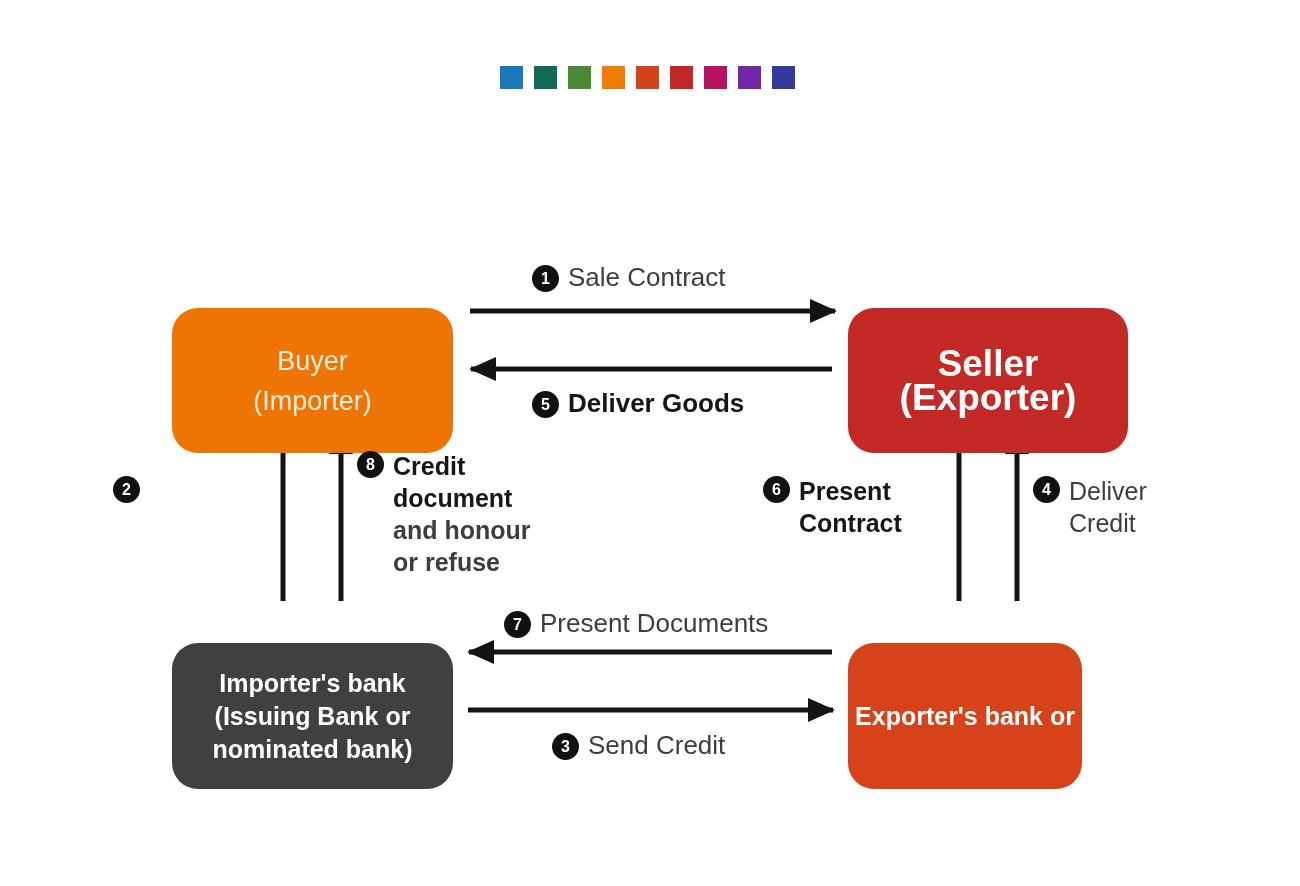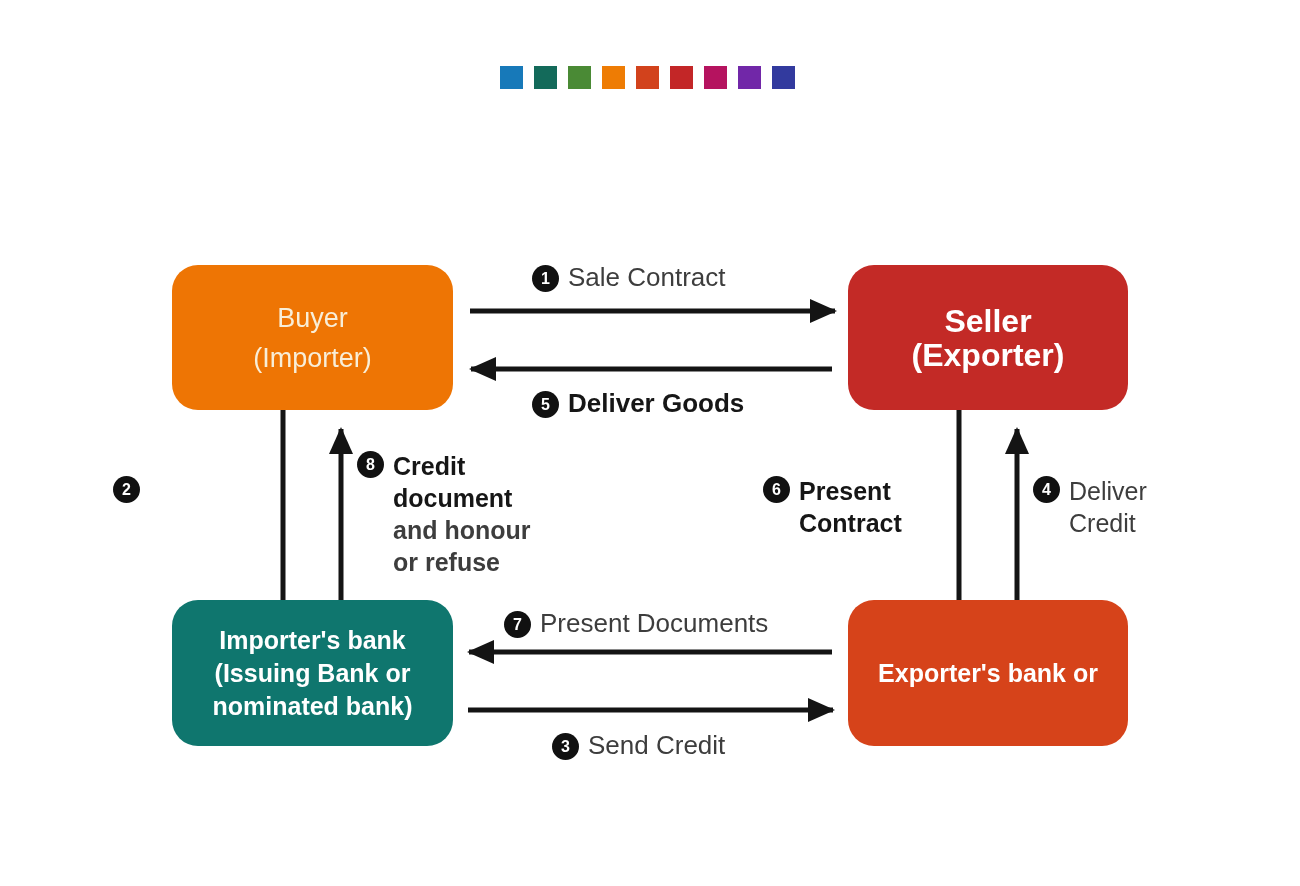--- a/index.html
+++ b/index.html
@@ -13,26 +13,26 @@
   }
   
   .palette{position:absolute;left:500px;top:66px;display:flex;gap:11px;}
   .palette-square{width:23px;height:23px;}
   
   .node{
     position:absolute;
     border-radius:26px;
     display:flex;flex-direction:column;
     align-items:center;justify-content:center;
-    text-align:right;color:#ffffff;
+    text-align:right;color:#ffffff;margin-top:43px;
   }
   .node-buyer{left:172px;top:265px;width:281px;height:145px;font-size:27px;font-weight:400;line-height:40px;}
-  .node-seller{left:848px;top:265px;width:280px;height:145px;font-size:32px;font-weight:700;line-height:34px;}
+  .node-seller{left:848px;top:265px;width:280px;height:145px;font-size:37px;font-weight:700;line-height:34px;}
   .node-importer{left:172px;top:600px;width:281px;height:146px;font-size:25px;font-weight:700;line-height:33px;}
-  .node-exporter{left:848px;top:600px;width:280px;height:146px;font-size:25px;font-weight:700;line-height:33px;}
+  .node-exporter{left:848px;top:600px;width:234px;height:146px;font-size:25px;font-weight:700;line-height:33px;}
   
   svg.connectors{position:absolute;left:0;top:0;width:1300px;height:886px;}
   svg.connectors line{stroke:var(--c-arrow,#141414);stroke-width:5;}
   svg.connectors marker path{fill:var(--c-arrow,#141414);}
   
   .hlabel,.vlabel{
     position:absolute;display:flex;align-items:center;
     color:var(--c-label_regular,#3d3d3d);
     font-size:26px;white-space:nowrap;
   }
@@ -87,21 +87,21 @@
   <div class="node node-buyer" style="background: rgb(238, 117, 4); color: rgb(248, 238, 216);">
     <div>Buyer</div>
     <div>(Importer)</div>
   </div>
 
   <div class="node node-seller" style="background: rgb(195, 42, 38); color: rgb(255, 255, 255);">
     <div>Seller</div>
     <div>(Exporter)</div>
   </div>
 
-  <div class="node node-importer" style="background: #0f766e; color: rgb(255, 255, 255);">
+  <div class="node node-importer" style="background: #404040; color: rgb(255, 255, 255);">
     <div>Importer's bank</div>
     <div>(Issuing Bank or</div>
     <div>nominated bank)</div>
   </div>
 
   <div class="node node-exporter" style="background: rgb(214, 67, 26); color: rgb(255, 255, 255);">
     <div>Exporter's bank or</div>
   </div>
 
   <div class="hlabel" style="left:532px;top:262px;">

